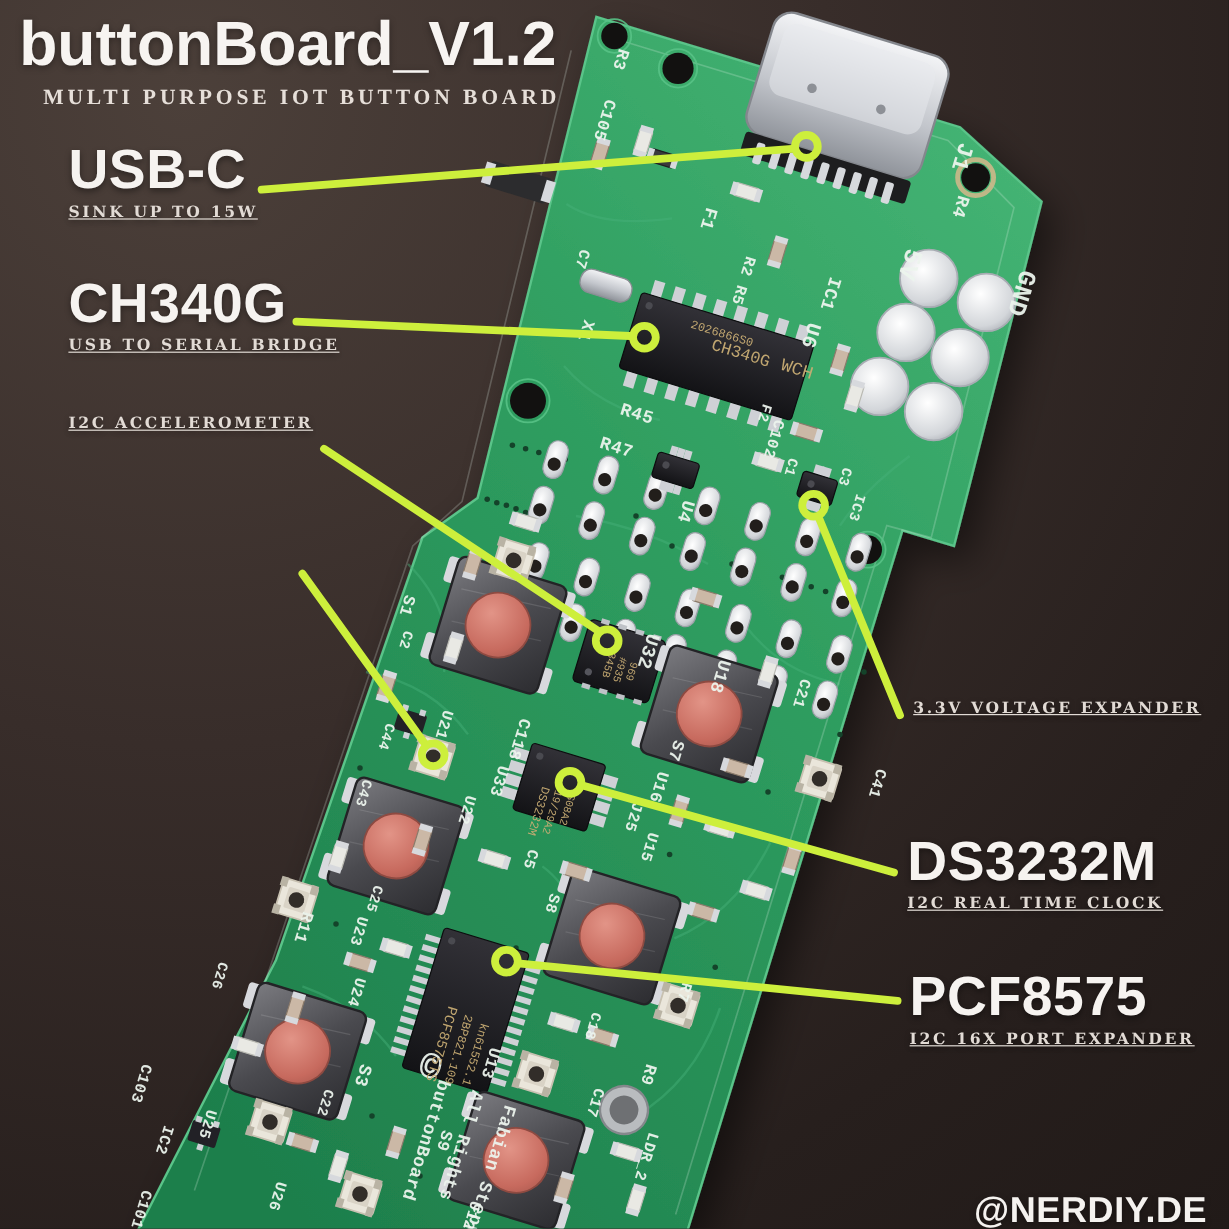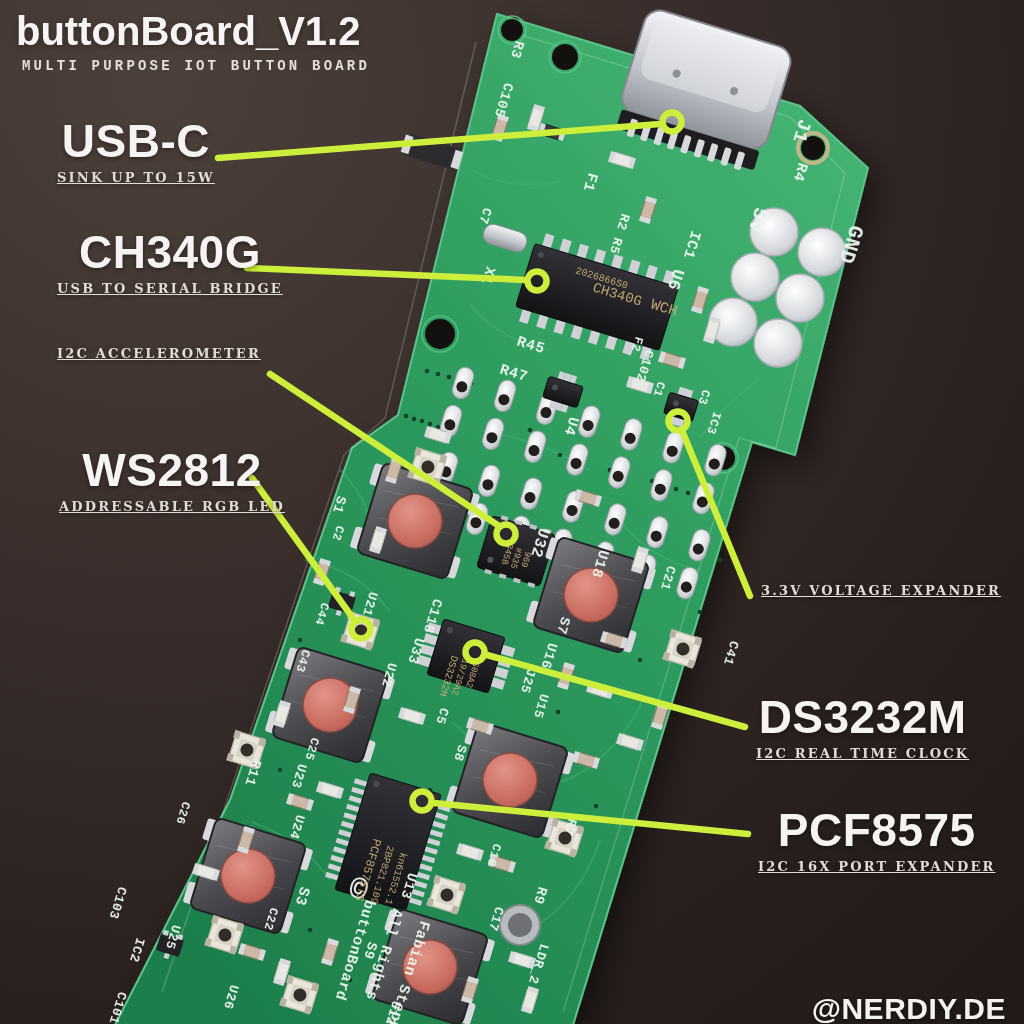--- a/index.html
+++ b/index.html
@@ -4,28 +4,28 @@
 <style>
   html,body{margin:0;padding:0;background:#1c1715;}
   .stage{
     position:relative;width:1024px;height:1024px;overflow:hidden;
     background:radial-gradient(circle at 15% 8%, #4c403a 0%, #382d2a 42%, #271f1d 78%, #211a18 100%);
     font-family:"Liberation Sans", sans-serif;
   }
   svg.scene{position:absolute;left:0;top:0;}
   .title-block{position:absolute;left:16px;top:10px;color:#f7f4f1;}
   .title-block h1{
-    margin:0;font-size:40px;font-weight:bold;letter-spacing:0px;line-height:1.05;
+    margin:0;font-size:52px;font-weight:bold;letter-spacing:0px;line-height:1.05;
     text-shadow:0 2px 6px rgba(0,0,0,.35);
   }
   .t-sub{
-    font-family:Liberation Mono, monospace;font-size:14px;font-weight:bold;letter-spacing:3.2px;
-    color:#e6dfd9;margin-top:6px;margin-left:6px;
+    font-family:Liberation Serif, serif;font-size:18px;font-weight:bold;letter-spacing:3.2px;
+    color:#e6dfd9;margin-top:6px;margin-left:20px;
   }
-  .callout{position:absolute;color:#f6f3f0;text-shadow:0 2px 5px rgba(0,0,0,.4);text-align:center;}
+  .callout{position:absolute;color:#f6f3f0;text-shadow:0 2px 5px rgba(0,0,0,.4);}
   .c-label{font-size:46px;font-weight:bold;letter-spacing:.5px;line-height:1;}
   .c-sub{
     font-family:"DejaVu Serif", serif;font-size:13px;font-weight:bold;letter-spacing:2.2px;
     color:#e2dbd5;margin-top:6px;text-decoration:underline;
   }
   .watermark{
     position:absolute;right:18px;top:992px;font-size:30px;font-weight:bold;color:#f5f2ef;
     letter-spacing:.5px;text-shadow:0 2px 5px rgba(0,0,0,.4);
   }
 </style>
@@ -807,24 +807,20 @@
     <div class="c-label">USB-C</div>
     <div class="c-sub">SINK UP TO 15W</div>
   </div>
   <div class="callout" style="left: 57px; top: 229px;">
     <div class="c-label">CH340G</div>
     <div class="c-sub">USB TO SERIAL BRIDGE</div>
   </div>
   <div class="callout" style="left: 57px; top: 340px;">
     <div class="c-sub">I2C ACCELEROMETER</div>
   </div>
-  <div class="callout" style="left: 59px; top: 447px;">
-    <div class="c-label">WS2812</div>
-    <div class="c-sub">ADDRESSABLE RGB LED</div>
-  </div>
   <div class="callout" style="left: 761px; top: 577px;">
     <div class="c-sub">3.3V VOLTAGE EXPANDER</div>
   </div>
   <div class="callout" style="left: 756px; top: 694px;">
     <div class="c-label">DS3232M</div>
     <div class="c-sub">I2C REAL TIME CLOCK</div>
   </div>
   <div class="callout" style="left: 758px; top: 807px;">
     <div class="c-label">PCF8575</div>
     <div class="c-sub">I2C 16X PORT EXPANDER</div>

